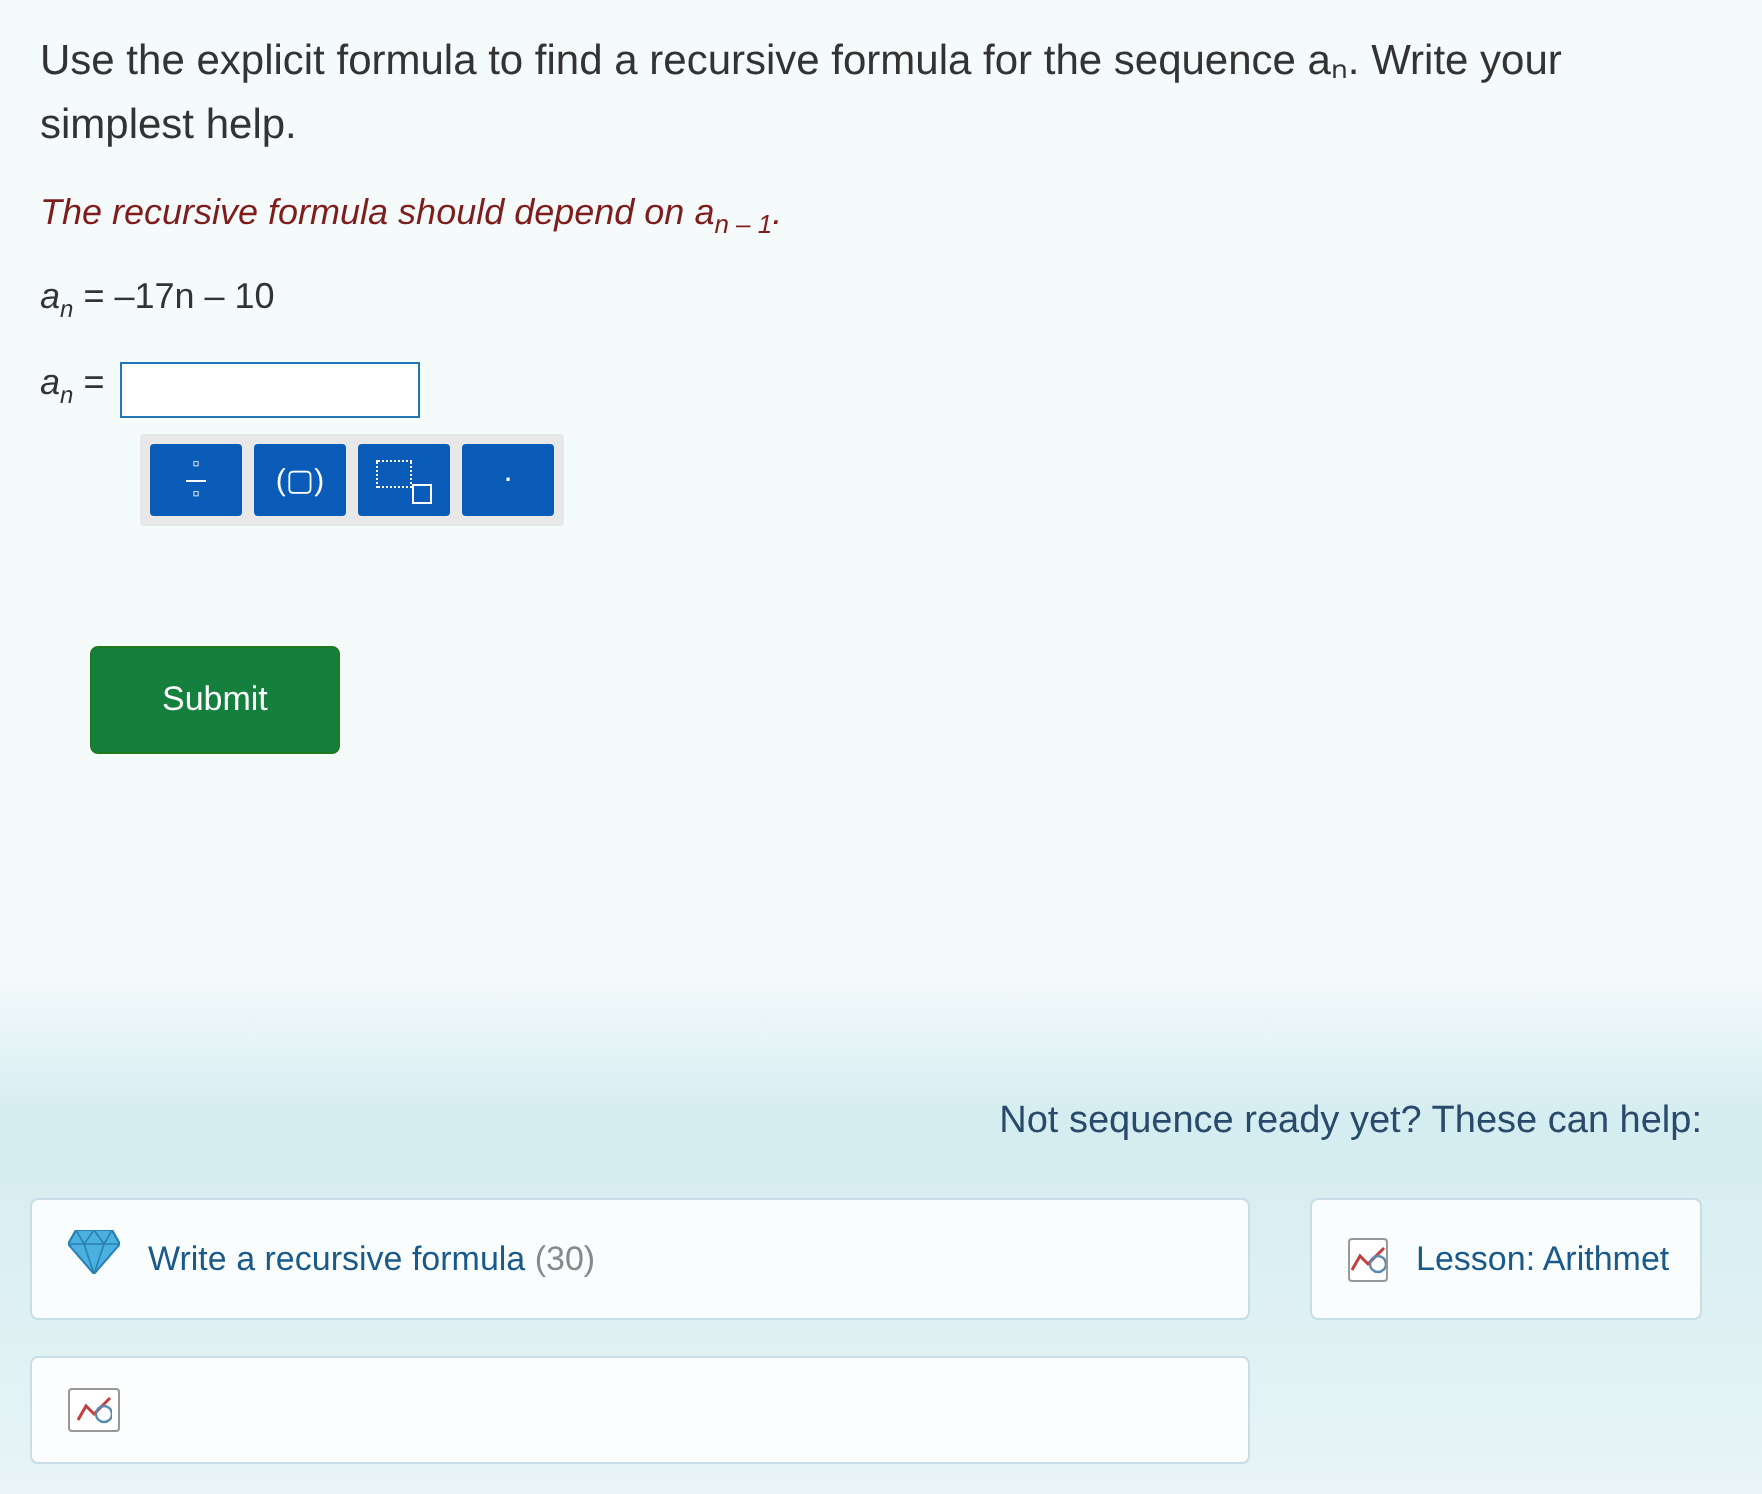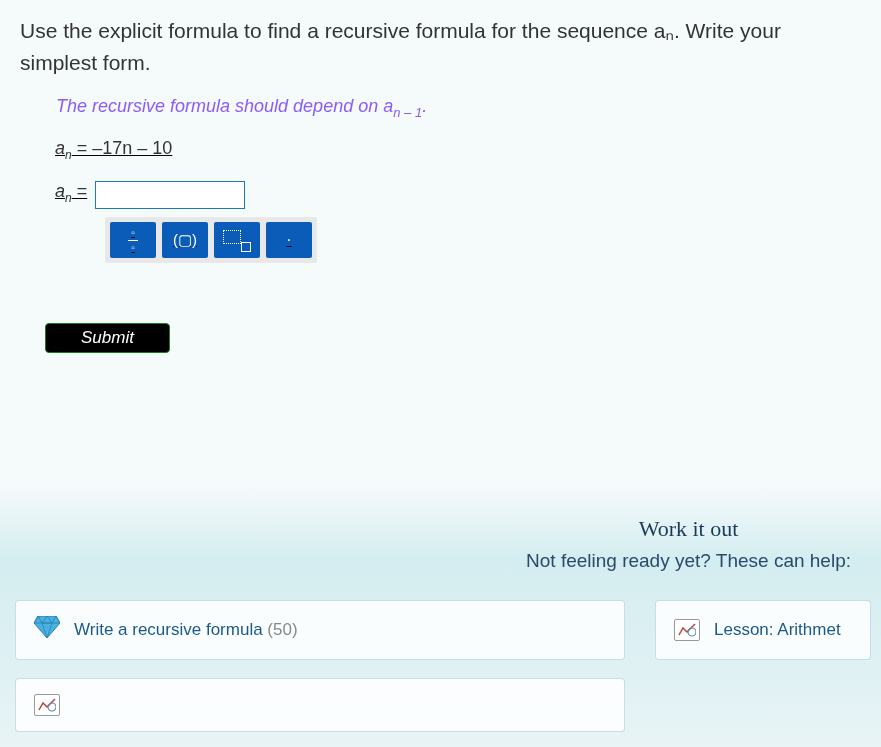--- a/index.html
+++ b/index.html
@@ -14,32 +14,29 @@
     }
     .question-text {
       font-size: 21px;
       color: #333;
       line-height: 1.5;
       margin-bottom: 18px;
     }
     .instruction {
       font-style: italic;
       font-size: 18px;
-      color: #8b5cf6;
+      color: #7f1d1d;
       margin-bottom: 18px;
-      margin-left: 36px;
     }
     .instruction .sub {
       font-size: 13px;
       vertical-align: sub;
     }
     .formula-section {
-      margin-left: 35px;
       margin-bottom: 20px;
-      text-decoration: underline;
     }
     .formula {
       font-size: 18px;
       color: #333;
       margin-bottom: 20px;
     }
     .formula .var { font-style: italic; }
     .formula .sub { font-size: 12px; font-style: italic; vertical-align: sub; }
     .answer-row {
       display: flex;
@@ -89,28 +86,27 @@
     .sub-tool {
       position: relative;
       width: 28px;
       height: 20px;
     }
     .sub-tool .big { position: absolute; top: 0; left: 0; width: 18px; height: 14px; border: 1px dotted #fff; }
     .sub-tool .small { position: absolute; bottom: -2px; right: 0; width: 10px; height: 10px; border: 1px solid #fff; }
     .submit-btn {
       margin-top: 40px;
       margin-left: 25px;
-      background: #000000;
+      background: #15803d;
       color: #fff;
       border: 1px solid #1e7a1e;
-      padding: 4px 35px;
+      padding: 16px 35px;
       font-size: 17px;
       border-radius: 4px;
       cursor: pointer;
-      font-style: italic;
     }
     .work-section {
       position: absolute;
       bottom: 175px;
       right: 30px;
       text-align: center;
     }
     .work-title {
       font-size: 22px;
       color: #1a3a5c;
@@ -140,21 +136,21 @@
       border-radius: 4px;
       padding: 15px 18px;
       display: flex;
       align-items: center;
       gap: 14px;
       font-size: 17px;
       color: #1a5a8a;
       cursor: pointer;
     }
     .help-card.wide { width: 610px; }
-    .help-card.narrow { width: 216px; overflow: hidden; white-space: nowrap; }
+    .help-card.narrow { width: 196px; overflow: hidden; white-space: nowrap; }
     .diamond-icon {
       color: #3aa0d8;
       font-size: 24px;
     }
     .lesson-icon {
       width: 26px;
       height: 22px;
       background: #fff;
       border: 1px solid #999;
       border-radius: 2px;
@@ -166,21 +162,21 @@
     .lesson-icon svg { width: 18px; height: 14px; }
     .score { color: #888; }
   </style>
 </head>
 <body>
 
 
 
 <div class="question-text">
   <span>Use the explicit formula to find a recursive formula for the sequence aₙ. Write your</span><br>
-  <span>simplest form.</span>
+  <span>simplest help.</span>
 </div>
 
 <div class="instruction">
   <span>The recursive formula should depend on </span><span>a</span><span class="sub">n – 1</span><span>.</span>
 </div>
 
 <div class="formula-section">
   <div class="formula">
     <span class="var">a</span><span class="sub">n</span><span> = –17n – 10</span>
   </div>
@@ -208,34 +204,33 @@
     </button>
     <button class="tool-btn">
       <span>·</span>
     </button>
   </div>
 </div>
 
 <button class="submit-btn">Submit</button>
 
 <div class="work-section">
-  <div class="work-title">Work it out</div>
-  <div class="work-sub">Not feeling ready yet? These can help:</div>
+  <div class="work-sub">Not sequence ready yet? These can help:</div>
 </div>
 
 <div class="help-cards">
   <div class="help-row">
     <div class="help-card wide">
       <span class="diamond-icon">
         <svg width="26" height="22" viewBox="0 0 26 22">
             <path d="M4 0 L22 0 L26 7 L13 22 L0 7 Z" fill="#4ab0e0" stroke="#2a80b0" stroke-width="1"></path>
             <path d="M4 0 L8 7 L0 7 Z M22 0 L18 7 L26 7 Z M8 7 L13 0 L18 7 Z M8 7 L13 22 L18 7 Z" fill="none" stroke="#2a80b0" stroke-width="0.8"></path>
           </svg>
       </span>
-      <span><span>Write a recursive formula</span><span class="score"> (50)</span></span>
+      <span><span>Write a recursive formula</span><span class="score"> (30)</span></span>
     </div>
     <div class="help-card narrow">
       <span class="lesson-icon">
         <svg viewBox="0 0 18 14">
             <polyline points="1,12 5,5 9,9 17,1" fill="none" stroke="#c04040" stroke-width="1.5"></polyline>
             <circle cx="14" cy="9" r="4" fill="none" stroke="#5a8ab0" stroke-width="1.2"></circle>
           </svg>
       </span>
       <span>Lesson: Arithmet</span>
     </div>

